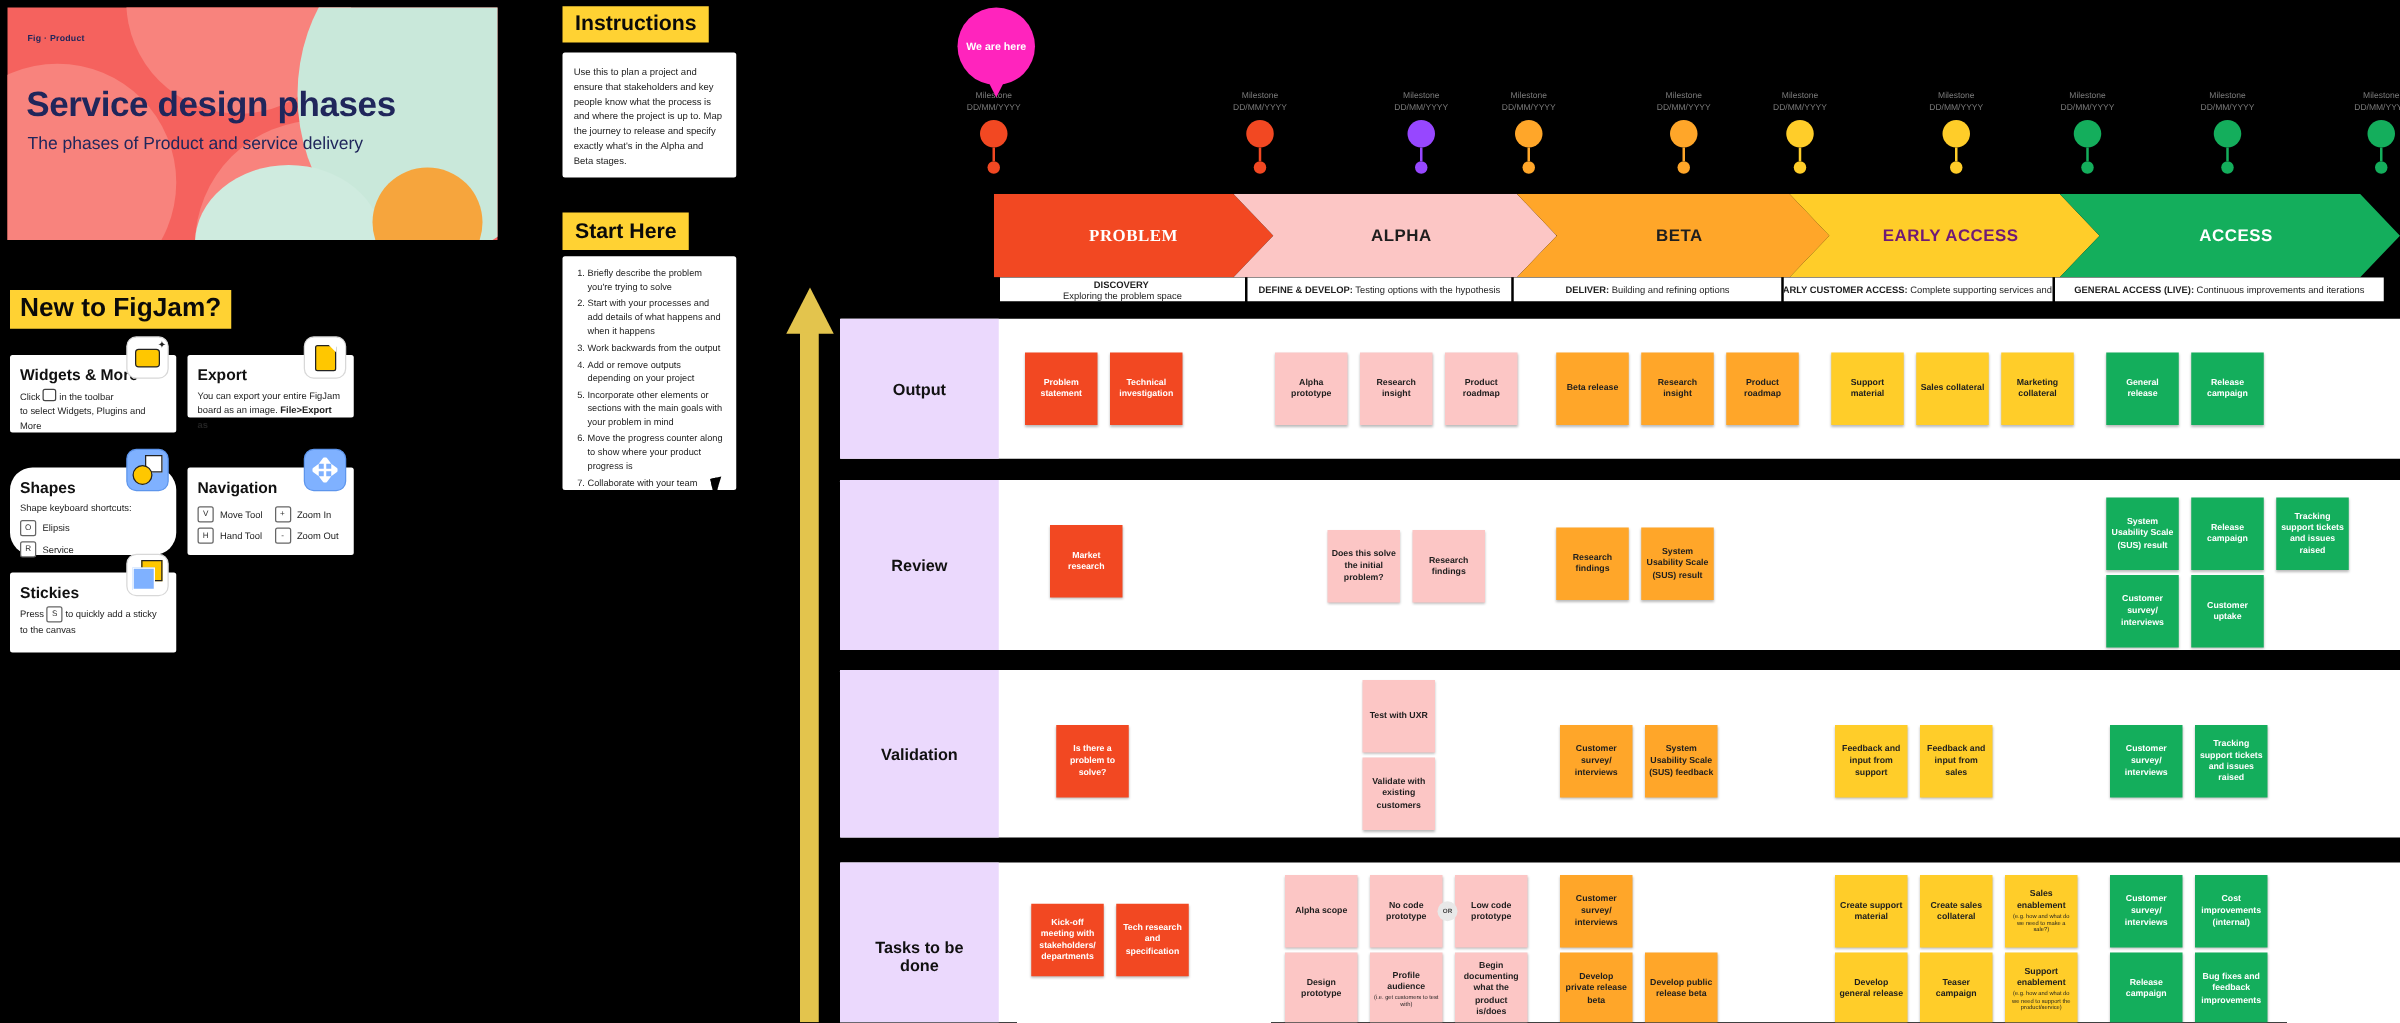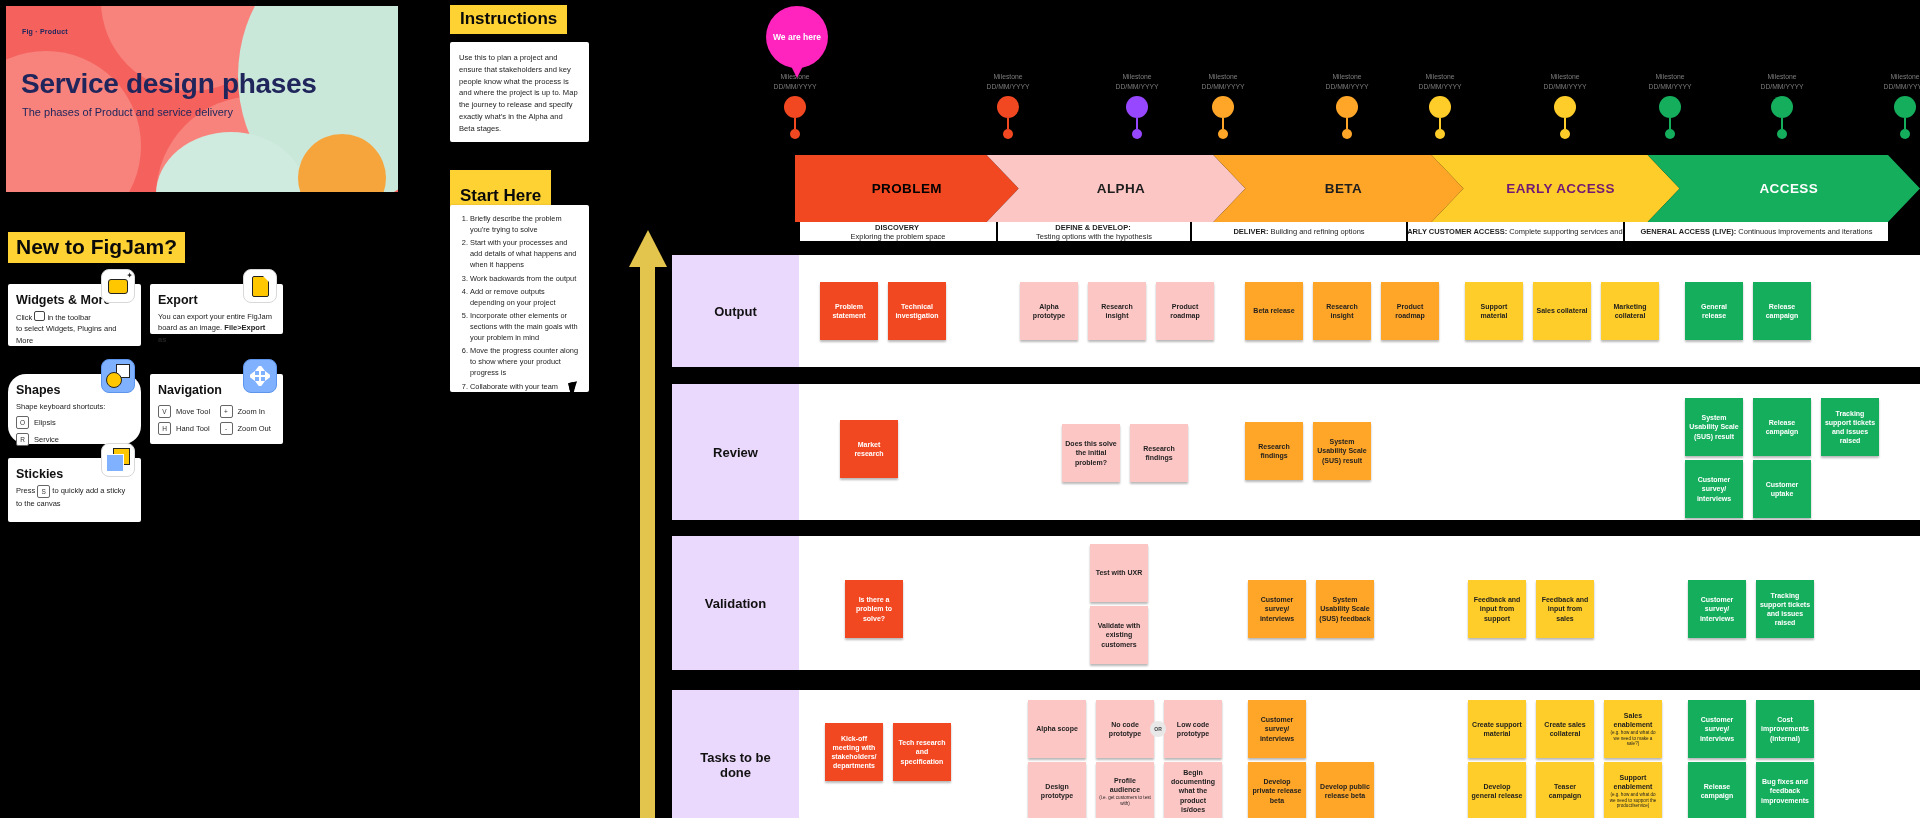--- a/index.html
+++ b/index.html
@@ -11,27 +11,27 @@
   .title-card{left:6px;top:6px;width:392px;height:186px;background:#F5625E;overflow:hidden;}
   .shape{position:absolute;border-radius:50%;}
   .sh-a{left:-55px;top:45px;width:190px;height:190px;background:#F8837D;}
   .sh-b{left:95px;top:-95px;width:180px;height:180px;background:#F8837D;}
   .sh-c{left:150px;top:90px;width:200px;height:200px;background:#F8837D;}
   .sh-mint{right:-55px;top:-60px;width:215px;height:260px;background:#C9E8DA;border-radius:50% 0 50% 50%;}
   .sh-mint2{left:150px;bottom:-65px;width:150px;height:125px;background:#CFEBDF;}
   .sh-yellow{right:12px;bottom:-30px;width:88px;height:88px;background:#F6A53D;}
   .kicker{left:16px;top:22px;font-size:7px;font-weight:700;color:#20265B;letter-spacing:.2px;}
   .t-title{left:15px;top:62px;font-size:28px;font-weight:800;color:#20265B;letter-spacing:-.3px;}
-  .t-sub{left:16px;top:100px;font-size:11px;font-weight:500;color:#20265B;}
+  .t-sub{left:16px;top:100px;font-size:14px;font-weight:500;color:#20265B;}
 
   
   .hl{display:inline-block;background:#FFD233;color:#0A0A0A;font-weight:800;}
   .h-figjam{left:8px;top:232px;font-size:21px;padding:3px 8px 4px;}
   .h-instr{left:450px;top:5px;font-size:17px;padding:4px 10px 5px;}
-  .h-start{left:450px;top:170px;font-size:17px;padding:16px 10px 5px;}
+  .h-start{left:450px;top:170px;font-size:17px;padding:5px 10px 5px;}
 
   
   .card{position:absolute;background:#fff;border-radius:2px;box-shadow:0 1px 3px rgba(0,0,0,.4);padding:9px 8px 6px;box-sizing:border-box;}
   .card h3{margin:0 0 4px;font-size:12.5px;font-weight:800;color:#111;}
   .card .body{font-size:7.5px;line-height:1.5;color:#222;}
   .badge{position:absolute;top:-15px;right:6px;width:32px;height:32px;background:#fff;border:1px solid #d8d8d8;border-radius:8px;display:flex;align-items:center;justify-content:center;}
   .badge.blue{background:#7FB1FF;border-color:#5d95ec;}
   .key{display:inline-flex;align-items:center;justify-content:center;width:11px;height:11px;border:1px solid #666;border-radius:2px;font-size:6.5px;color:#333;background:#fff;vertical-align:middle;}
   .sc-row{display:flex;align-items:center;gap:5px;margin-top:4px;font-size:7.5px;color:#222;}
   .nav-grid{display:grid;grid-template-columns:1fr 1fr;column-gap:6px;}
@@ -68,31 +68,31 @@
   .ms .dot{width:22px;height:22px;border-radius:50%;margin:2px auto 0;}
   .ms .stem{width:2px;height:11px;margin:0 auto;}
   .ms .sdot{width:10px;height:10px;border-radius:50%;margin:0 auto;}
 
   
   .phases{left:795px;top:155px;width:1125px;height:67px;display:flex;overflow:hidden;}
   .arrow{height:67px;display:flex;align-items:center;justify-content:center;font-size:13.5px;font-weight:800;letter-spacing:.4px;
          clip-path:polygon(0 0,calc(100% - 32px) 0,100% 50%,calc(100% - 32px) 100%,0 100%,32px 50%);}
   .arrow.first{clip-path:polygon(0 0,calc(100% - 32px) 0,100% 50%,calc(100% - 32px) 100%,0 100%);}
   .arrow+.arrow{margin-left:-32px;}
-  .p0{width:231px;background:#F24822;color:#000000;}
+  .p0{width:231px;background:#F24822;color:#ffffff;font-family:Liberation Serif, serif;}
   .p1{width:257px;background:#FCC6C5;color:#1e1e1e;padding-left:10px;}
   .p2{width:248px;background:#FFA629;color:#1e1e1e;padding-left:10px;}
   .p3{width:246px;background:#FFCD29;color:#701a75;padding-left:10px;}
   .p4{width:271px;background:#14AE5C;color:#fff;padding-left:10px;}
 
   
   .descbar{left:800px;top:222px;width:1120px;height:19px;display:flex;gap:2px;}
   .desc{background:#fff;display:flex;align-items:center;justify-content:center;font-size:7.5px;color:#1e1e1e;white-space:nowrap;overflow:hidden;}
   .desc b{font-weight:800;margin-right:2px;}
-  .d0{width:196px;flex-direction:column;}.d1{width:192px;flex-direction:column;}.d2{width:214px;}.d3{width:215px;}.d4{width:263px;}
+  .d0{width:196px;flex-direction:column;}.d1{width:211px;}.d2{width:214px;}.d3{width:215px;}.d4{width:263px;}
 
   
   .rowp{position:absolute;left:672px;width:1248px;background:#fff;border-radius:1px;padding-left:36px;}
   .rowlabel{position:absolute;left:0;top:0;bottom:0;width:127px;background:#EBD9FD;display:flex;align-items:center;justify-content:center;font-size:13px;font-weight:800;color:#111;text-align:center;padding:0 14px;box-sizing:border-box;}
   .grp{position:absolute;display:flex;gap:4px 10px;}
   .wrap3{width:194px;flex-wrap:wrap;}
   .wrap2{width:126px;flex-wrap:wrap;}
   .col{flex-direction:column;gap:4px;}
   .srows{flex-direction:column;gap:4px;}
   .srow{display:flex;gap:10px;}

